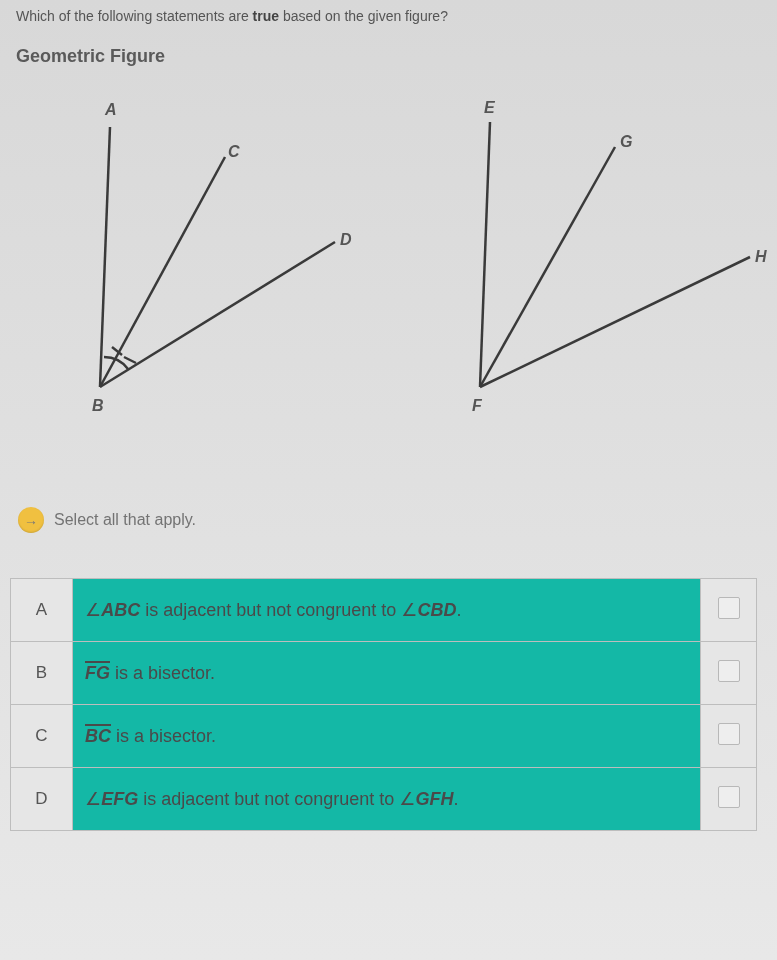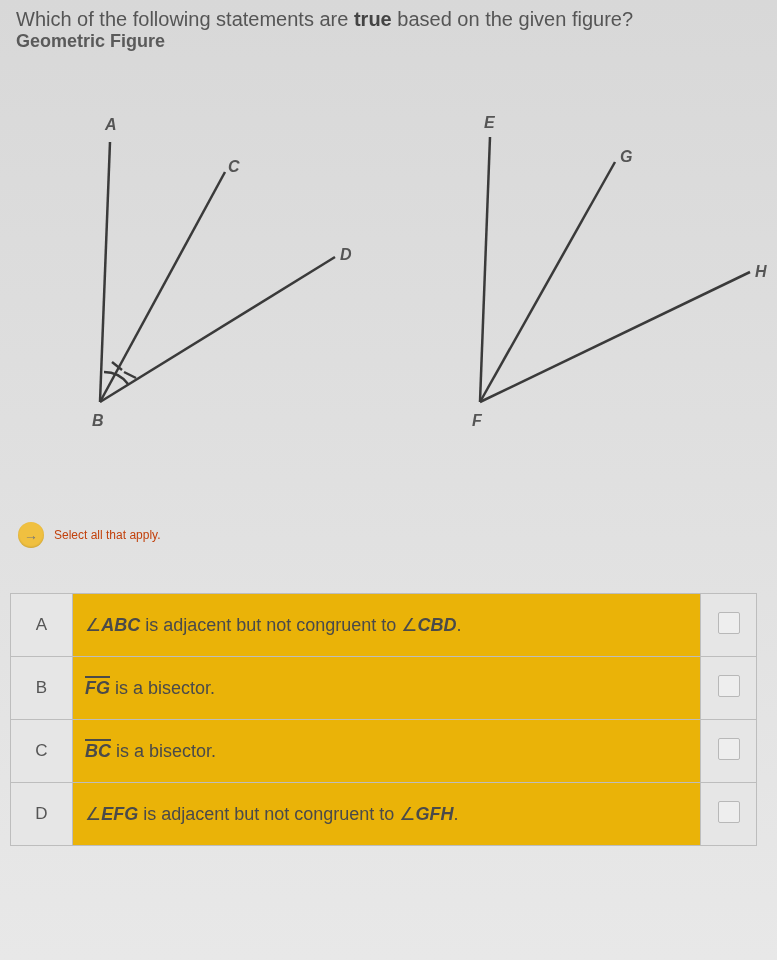--- a/index.html
+++ b/index.html
@@ -6,31 +6,31 @@
     body {
       width: 777px;
       height: 960px;
       background: linear-gradient(to bottom, #d8d8d8, #e8e8e8);
       font-family: Arial, sans-serif;
       color: #4a4a4a;
       padding: 8px 20px 0 10px;
       overflow: hidden;
     }
     .question-text {
-      font-size: 20px;
+      font-size: 14px;
       color: #555;
+      margin-bottom: 22px;
       margin-left: 6px;
     }
     .question-text .bold { font-weight: bold; color: #444; }
     .figure-title {
       font-size: 18px;
       font-weight: bold;
       color: #5a5a5a;
       margin-left: 6px;
-      margin-bottom: 30px;
     }
     .figure-area {
       width: 100%;
       height: 380px;
       position: relative;
       margin-bottom: 60px;
     }
     .instruction-row {
       display: flex;
       align-items: center;
@@ -44,22 +44,22 @@
       border-radius: 50%;
       background: #f0c040;
       display: flex;
       align-items: center;
       justify-content: center;
       color: #777;
       font-size: 14px;
       box-shadow: inset 0 -1px 2px rgba(0,0,0,.15);
     }
     .instruction-text {
-      font-size: 12px;
-      color: #c2410c;
+      font-size: 16px;
+      color: #737373;
     }
     .options-table {
       width: 100%;
       border-collapse: collapse;
       background: #e4e4e4;
     }
     .options-table td {
       border: 1px solid #bdbdbd;
       padding: 18px 12px;
       vertical-align: middle;
@@ -67,21 +67,21 @@
     .options-table td.letter {
       width: 62px;
       text-align: center;
       font-size: 17px;
       color: #555;
       background: #e6e6e6;
     }
     .options-table td.content {
       font-size: 18px;
       color: #4a4a4a;
-      background: #eab308;
+      background: #14b8a6;
     }
     .options-table td.check {
       width: 56px;
       text-align: center;
       background: #e6e6e6;
     }
     .checkbox {
       display: inline-block;
       width: 22px;
       height: 22px;

